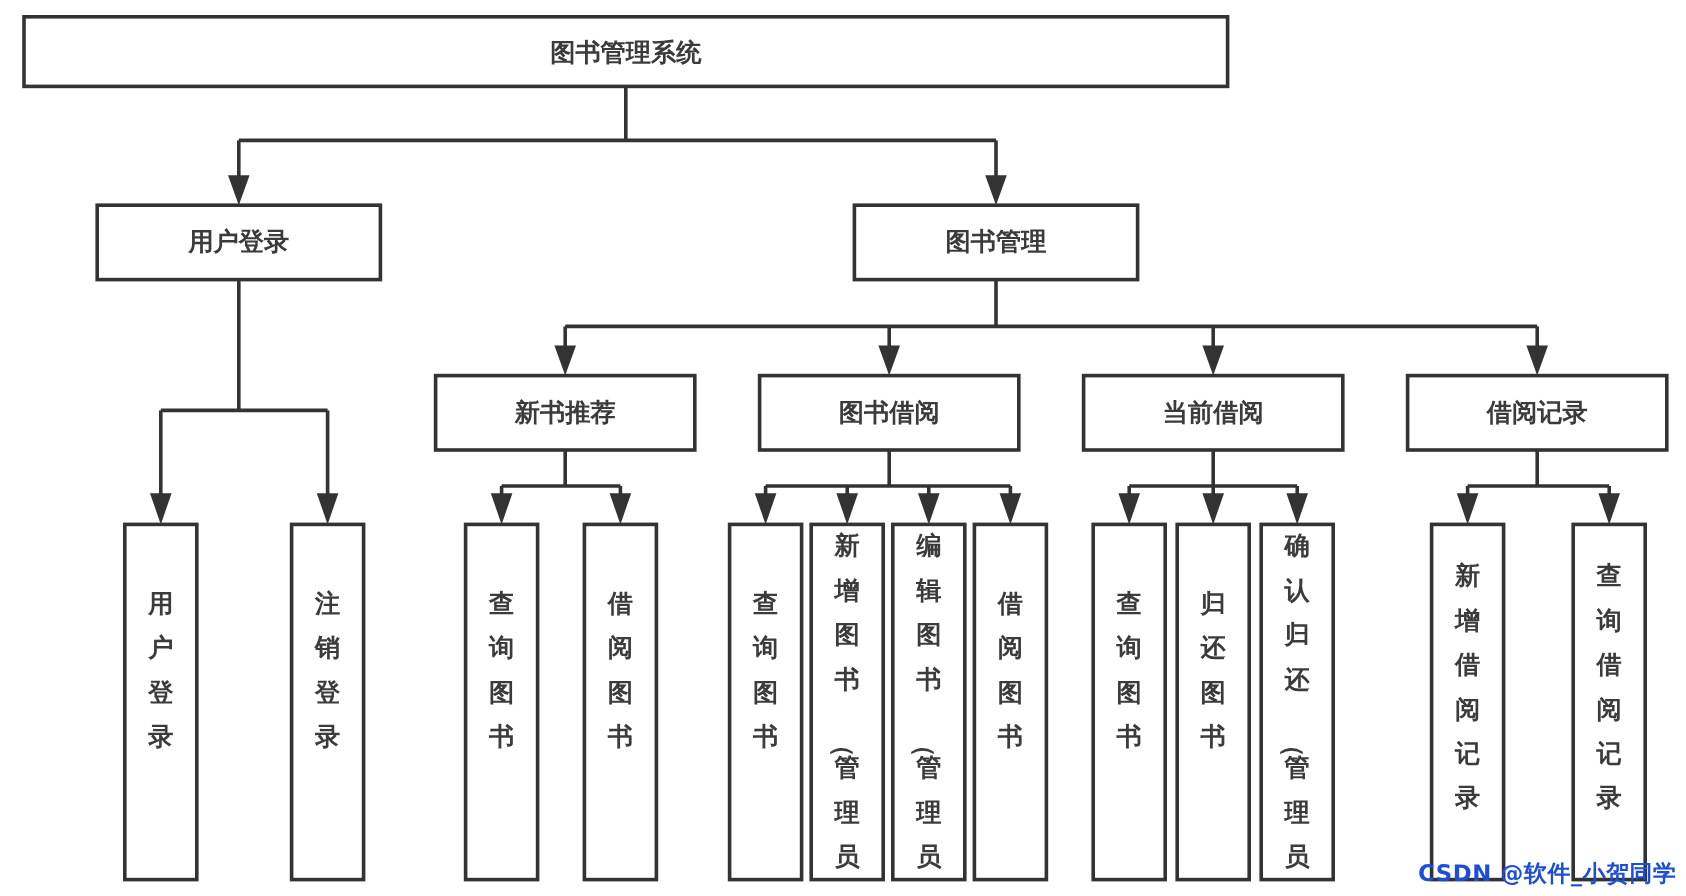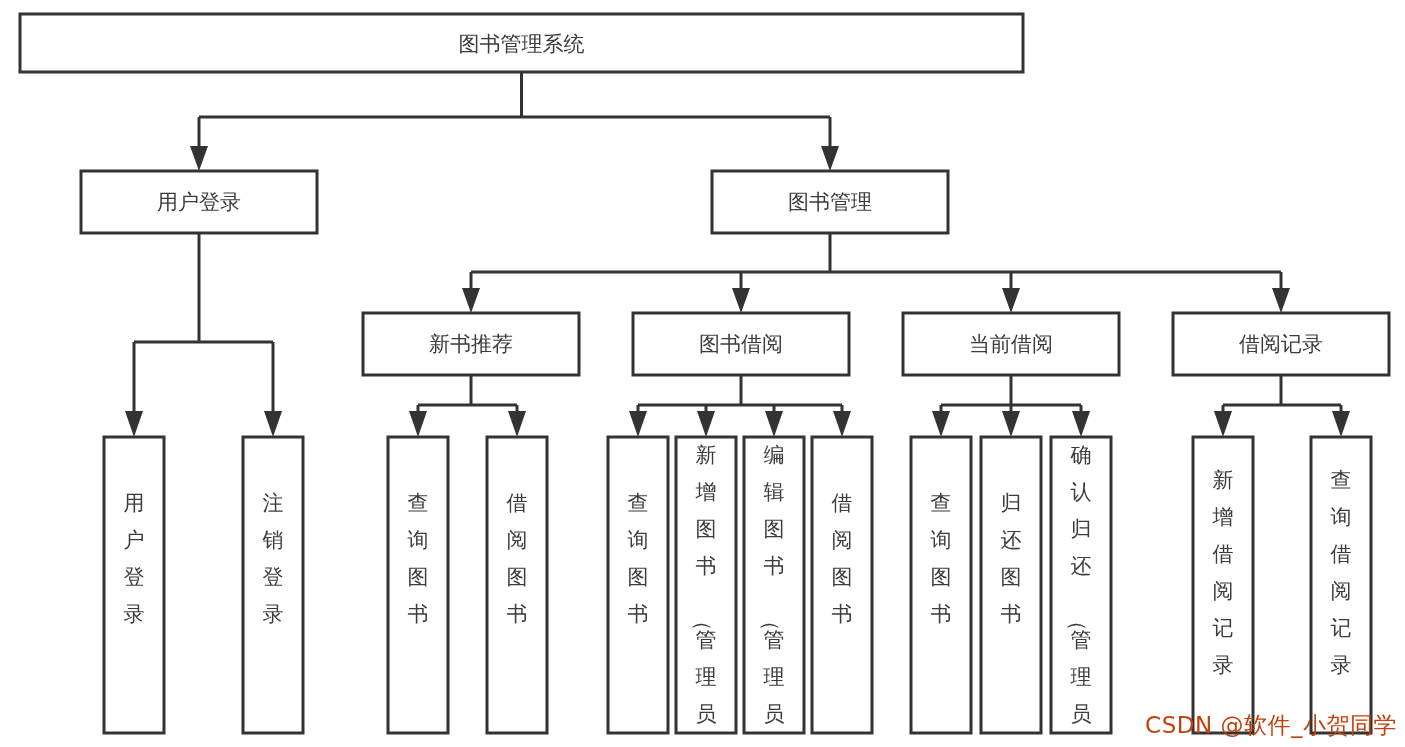--- a/index.html
+++ b/index.html
@@ -11,20 +11,21 @@
     width: 1405px;
     height: 747px;
     font-family: "DejaVu Sans", "Liberation Sans", sans-serif;
     overflow: hidden;
   }
   #diagram-root {
     position: relative;
     width: 1405px;
     height: 747px;
     background: #ffffff;
+    font-weight: bold;
   }
   svg.flow {
     position: absolute;
     top: 0;
     left: 0;
     width: 1405px;
     height: 747px;
     display: block;
   }
   .node-rect {
@@ -53,22 +54,22 @@
   }
   .arrow-head {
     fill: #333333;
     stroke: none;
   }
   .watermark {
     position: absolute;
     right: 8px;
     bottom: 6px;
     font-family: "DejaVu Sans", "Liberation Sans", sans-serif;
-    font-size: 23px;
-    color: #c2410c;
+    font-size: 19px;
+    color: #1d4ed8;
     white-space: nowrap;
     letter-spacing: 0.5px;
     pointer-events: none;
   }
 </style>
 </head>
 <body>
 
 <div id="diagram-root">
 

